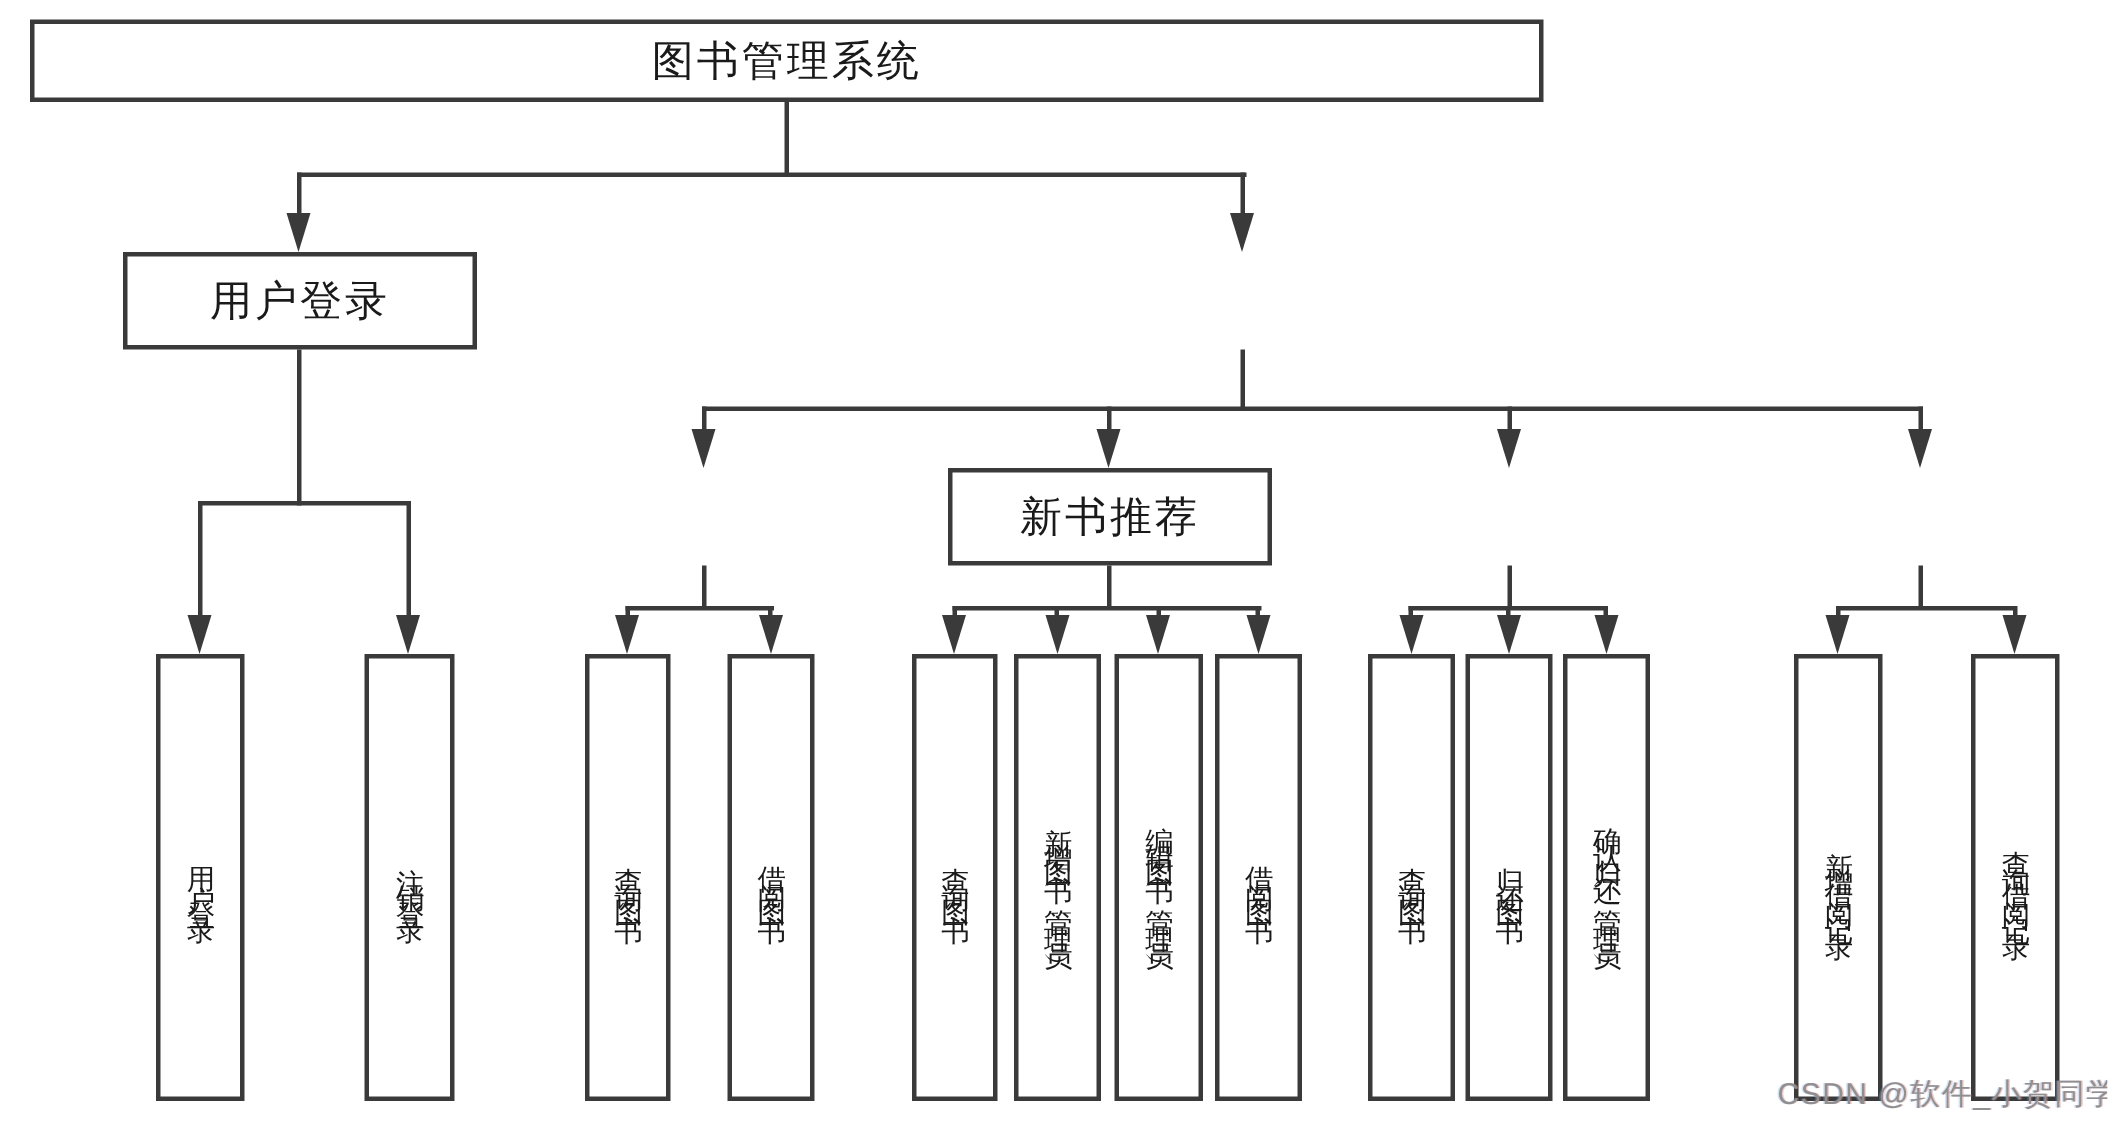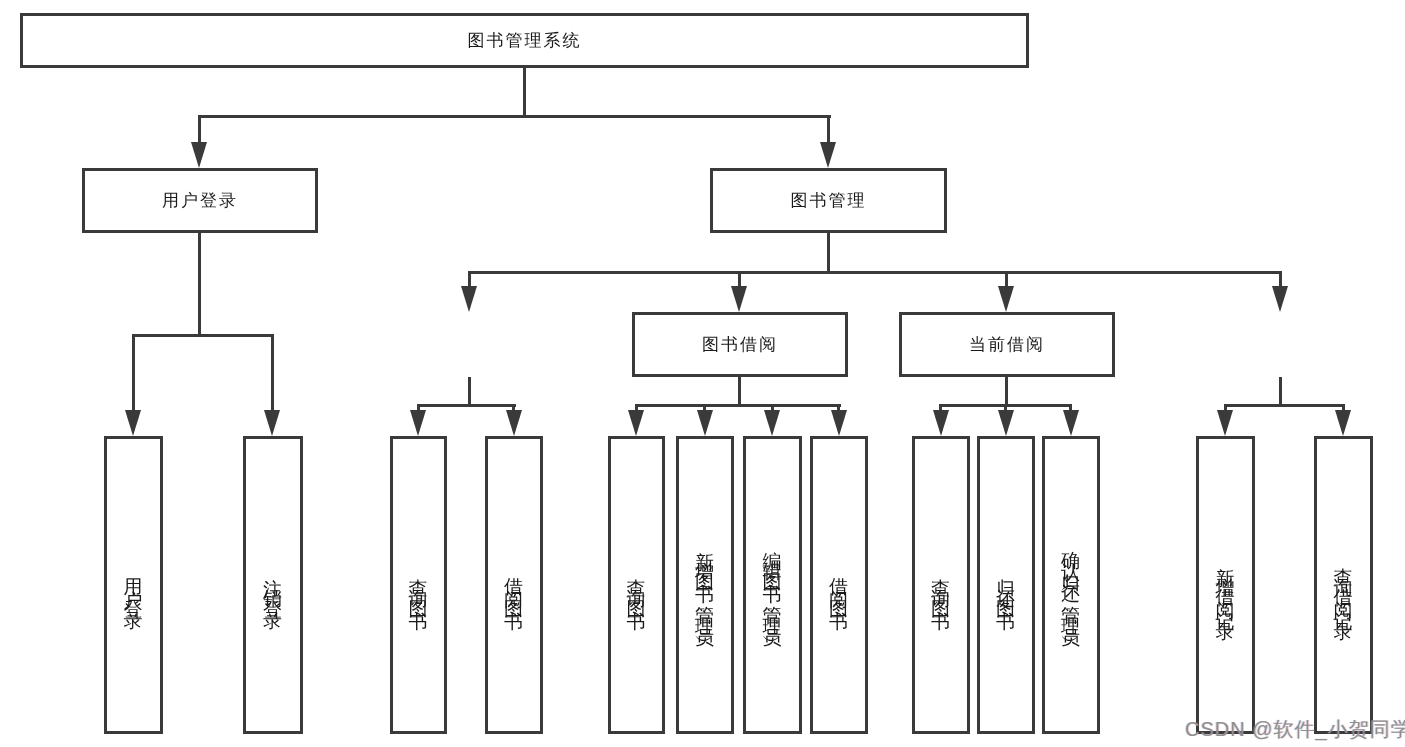--- a/index.html
+++ b/index.html
@@ -3,21 +3,21 @@
 <meta charset="utf-8">
 <style>
   html,body{margin:0;padding:0;background:#ffffff;}
   .canvas{
     position:relative;width:1405px;height:747px;background:#ffffff;overflow:hidden;
     font-family:"Liberation Sans","DejaVu Sans",sans-serif;color:#1a1a1a;
   }
   .box{
     position:absolute;box-sizing:border-box;border:3px solid #3a3a3a;background:#ffffff;
     display:flex;align-items:center;justify-content:center;
-    font-size:17px;letter-spacing:2px;white-space:nowrap;
+    font-size:28px;letter-spacing:2px;white-space:nowrap;
   }
   .vbox{
     position:absolute;box-sizing:border-box;border:3px solid #3a3a3a;background:#ffffff;
     display:flex;align-items:center;justify-content:center;top:436px;height:298px;
   }
   .vbox .vtxt{
     writing-mode:vertical-rl;text-orientation:mixed;
     font-size:19px;letter-spacing:11px;line-height:1;white-space:nowrap;
   }
   .hl{position:absolute;height:3px;background:#3a3a3a;}
@@ -45,47 +45,41 @@
   <div class="vl" style="left:523px;top:68px;height:50px;"></div>
   <div class="hl" style="left:198px;top:115px;width:633px;"></div>
   <div class="vl" style="left:198px;top:115px;height:30px;"></div>
   <div class="arr" style="left:191px;top:142px;"></div>
   <div class="vl" style="left:827px;top:115px;height:30px;"></div>
   <div class="arr" style="left:820px;top:142px;"></div>
 
   <div class="box" style="left:82px;top:168px;width:236px;height:65px;">
     <span>用户登录</span>
   </div>
-  <div class="box" style="left:710px;top:168px;width:237px;height:65px;">
-    <span>图书管理</span>
-  </div>
 
   <div class="vl" style="left:198px;top:233px;height:104px;"></div>
   <div class="hl" style="left:132px;top:334px;width:142px;"></div>
   <div class="vl" style="left:132px;top:334px;height:78px;"></div>
   <div class="arr" style="left:125px;top:410px;"></div>
   <div class="vl" style="left:271px;top:334px;height:78px;"></div>
   <div class="arr" style="left:264px;top:410px;"></div>
 
   <div class="vl" style="left:827px;top:233px;height:41px;"></div>
   <div class="hl" style="left:468px;top:271px;width:814px;"></div>
   <div class="vl" style="left:468px;top:271px;height:18px;"></div>
   <div class="arr" style="left:461px;top:286px;"></div>
   <div class="vl" style="left:738px;top:271px;height:18px;"></div>
   <div class="arr" style="left:731px;top:286px;"></div>
   <div class="vl" style="left:1005px;top:271px;height:18px;"></div>
   <div class="arr" style="left:998px;top:286px;"></div>
   <div class="vl" style="left:1279px;top:271px;height:18px;"></div>
   <div class="arr" style="left:1272px;top:286px;"></div>
 
   <div class="box" style="left:632px;top:312px;width:216px;height:65px;">
-    <span>图书借阅</span>
-  </div>
-  <div class="box" style="left:899px;top:312px;width:216px;height:65px;">
-    <span>当前借阅</span>
+    <span>新书推荐</span>
   </div>
 
   <div class="vl" style="left:468px;top:377px;height:29px;"></div>
   <div class="hl" style="left:417px;top:404px;width:99px;"></div>
   <div class="vl" style="left:417px;top:404px;height:10px;"></div>
   <div class="arr" style="left:410px;top:410px;"></div>
   <div class="vl" style="left:512px;top:404px;height:10px;"></div>
   <div class="arr" style="left:506px;top:410px;"></div>
 
   <div class="vl" style="left:738px;top:377px;height:29px;"></div>

